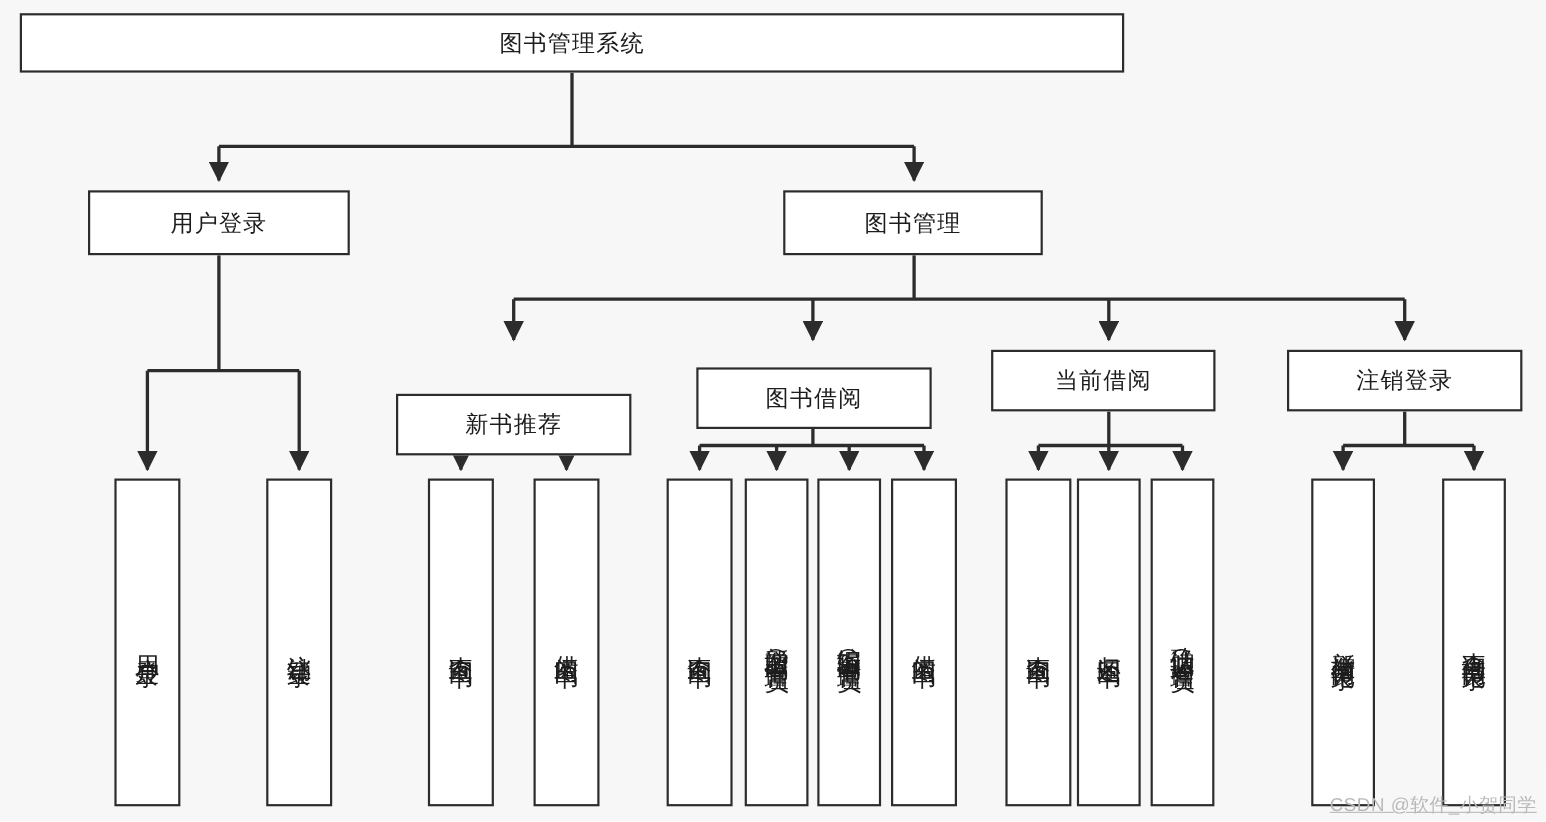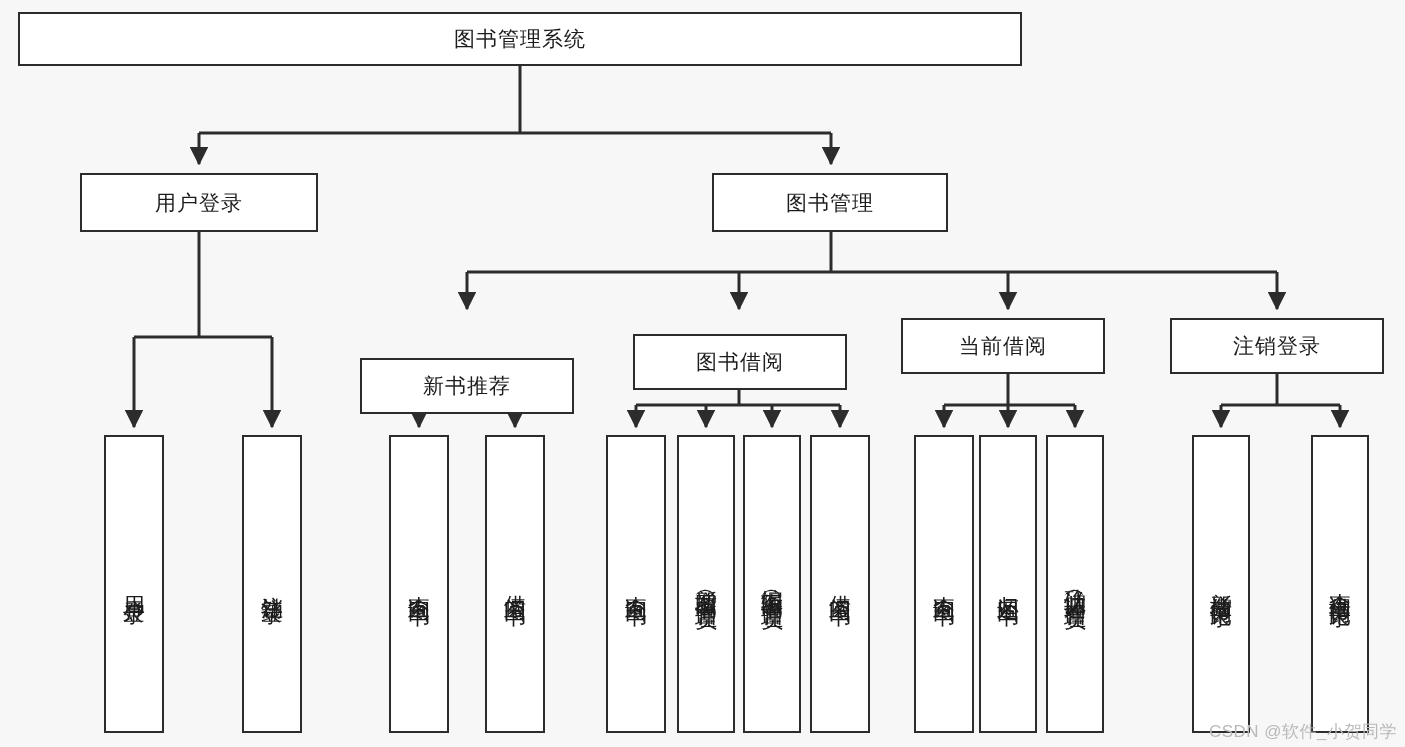--- a/index.html
+++ b/index.html
@@ -53,20 +53,21 @@
     color: #1c1c1c;
   }
   #watermark {
     position: absolute;
     right: 8px;
     bottom: 4px;
     font-size: 17px;
     color: #b9b9b9;
     letter-spacing: 0.5px;
     white-space: nowrap;
+    text-decoration: underline;
   }
 </style>
 </head>
 <body>
 
 <div id="canvas">
 
   <svg id="wires" viewBox="0 0 1405 747" xmlns="http://www.w3.org/2000/svg">
     <defs>
       <marker id="arrow" viewBox="0 0 10 10" refX="9.2" refY="5" markerWidth="6.2" markerHeight="6.2" orient="auto-start-reverse">

